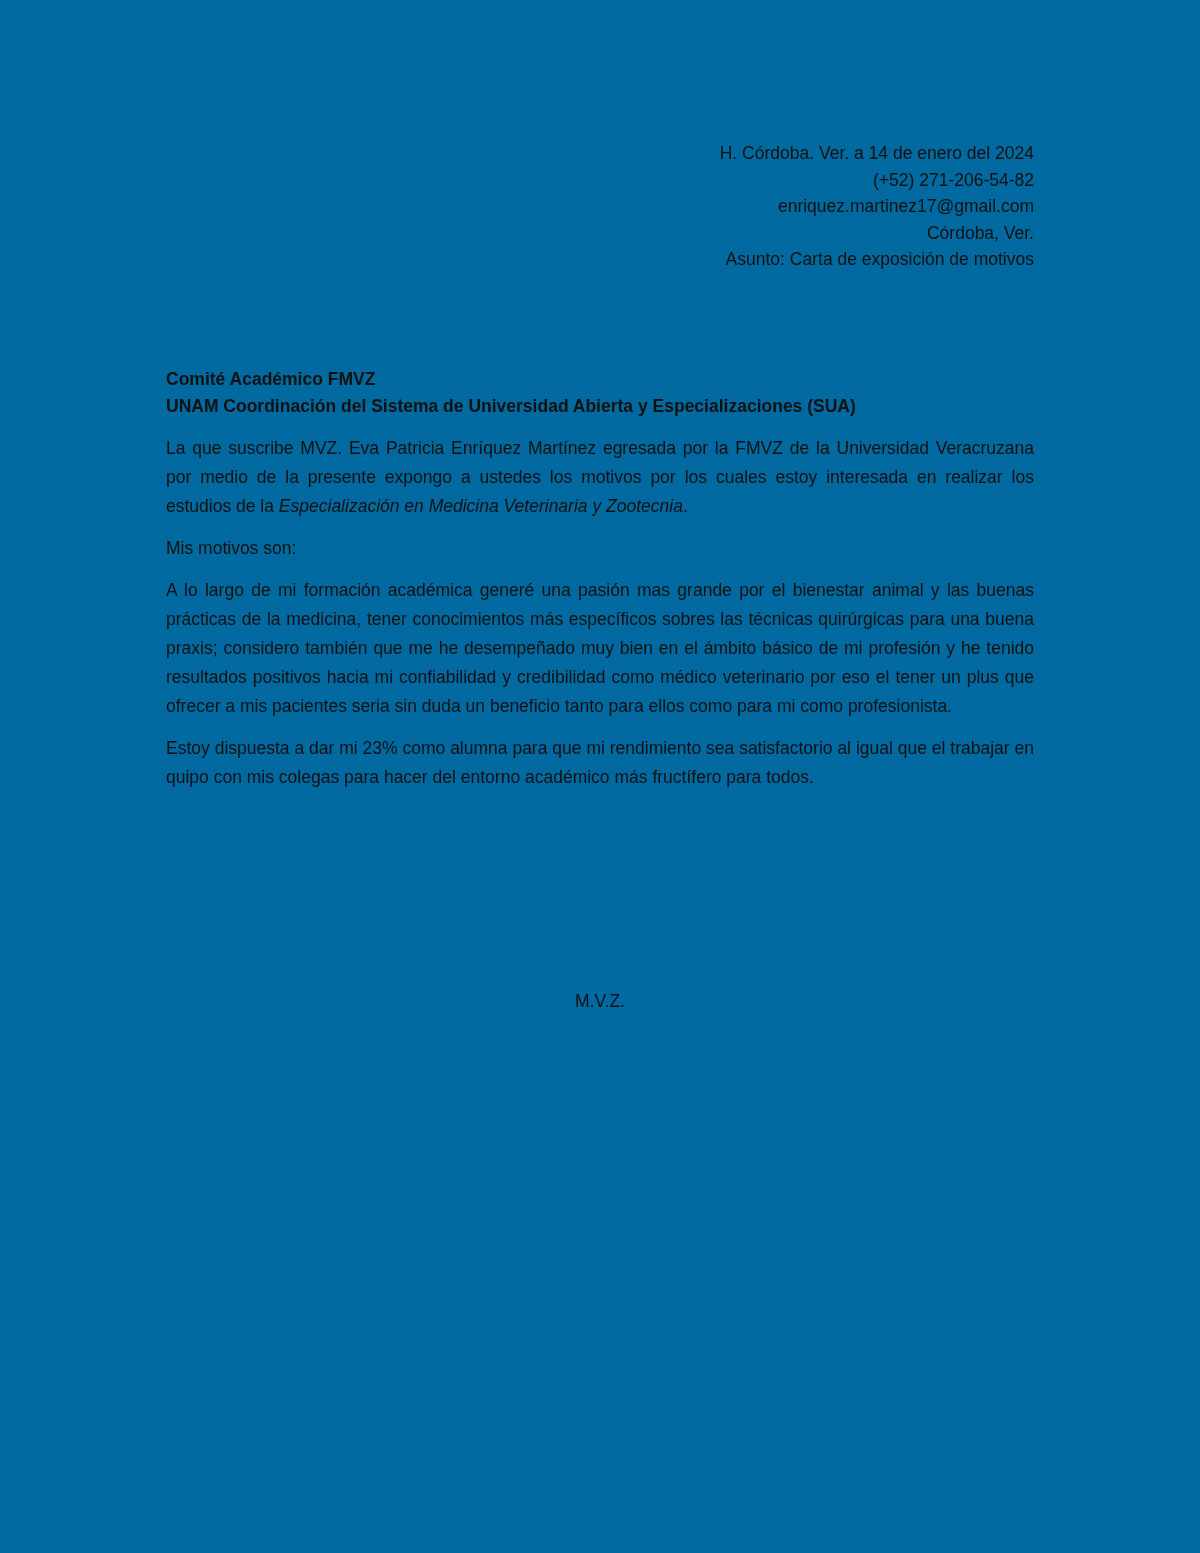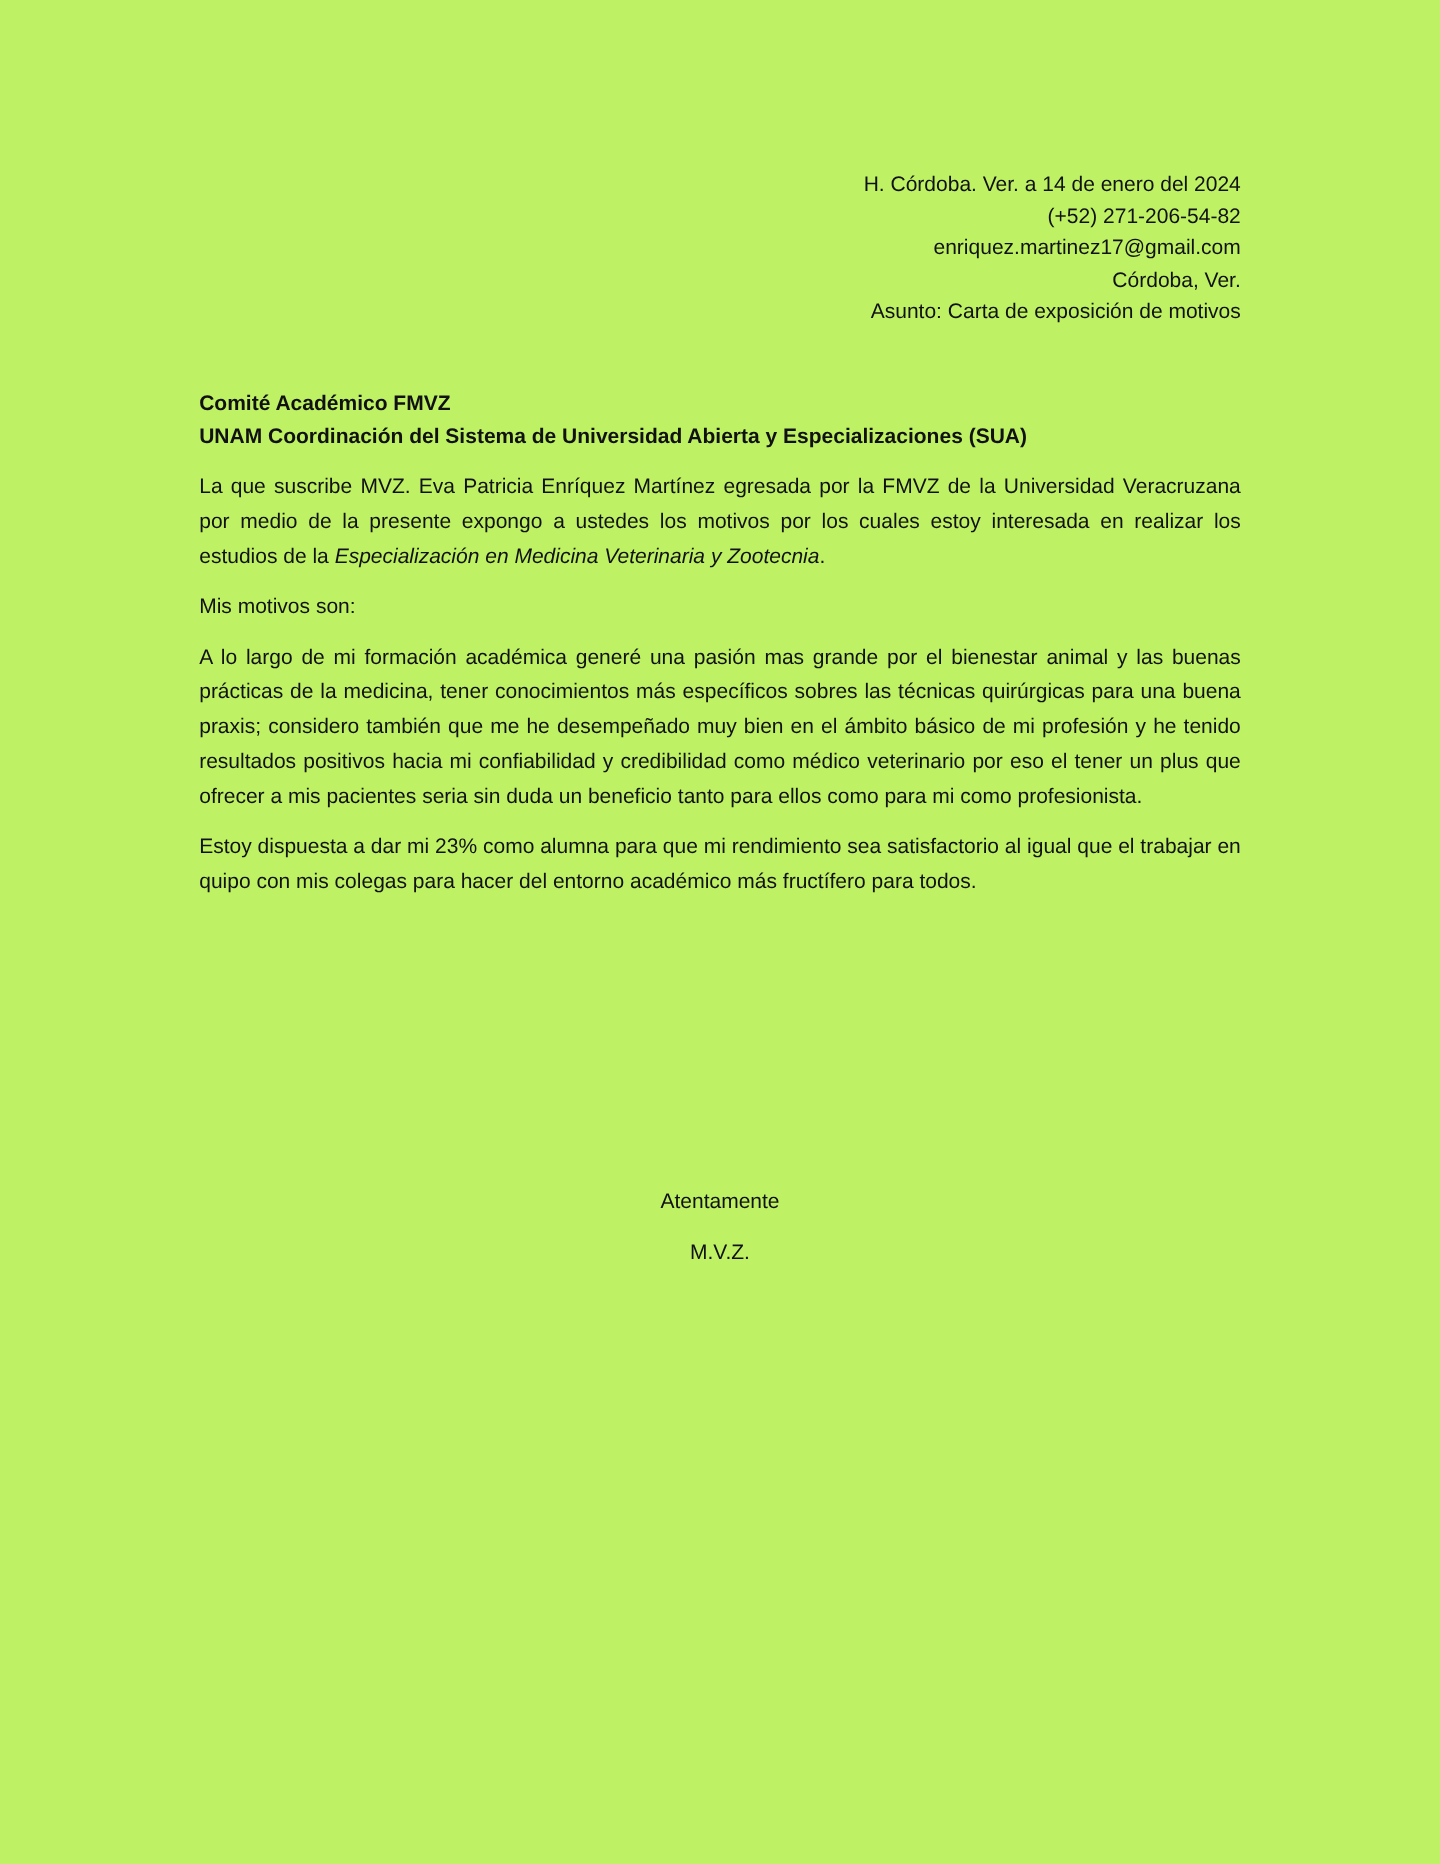--- a/index.html
+++ b/index.html
@@ -1,26 +1,26 @@
 <!DOCTYPE html>
 <html><head>
   <meta charset="utf-8">
   <style>
     html, body { margin: 0; padding: 0; background: #ffffff; }
     body { width: 1200px; height: 1553px; position: relative; overflow: hidden;
       font-family: "Liberation Sans", "DejaVu Sans", sans-serif; color: #111; }
-    .page { position: absolute; left: 0; top: 0; width: 1200px; height: 1553px; background: #bef264; }
+    .page { position: absolute; left: 0; top: 0; width: 1200px; height: 1553px; background: #0369a1; }
     .header-block { position: absolute; right: 166px; top: 140px; text-align: right;
       font-size: 17.5px; line-height: 26.5px; }
     .header-block div { white-space: nowrap; }
     .b { font-weight: normal; }
     .content { position: absolute; left: 166px; width: 868px; top: 323px;
       font-size: 17.5px; line-height: 29px; }
     .content p { margin: 0 0 13px 0; text-align: justify; }
-    .addressee { margin-bottom: 14px; }
+    .addressee { margin-bottom: 14px; margin-top: 43px; }
     .addressee div { font-weight: bold; line-height: 27px; }
     .closing { position: absolute; left: 0; width: 1200px; top: 987px; text-align: center;
       font-size: 17.5px; }
     .closing div { height: 42px; line-height: 28px; }
     i { font-style: italic; }
   </style>
 </head>
 <body>
 
 <div class="page">
@@ -43,17 +43,16 @@
 
     <p>Mis motivos son:</p>
 
     <p>A lo largo de mi formación académica generé una pasión mas grande por el bienestar animal y las buenas prácticas de la medicina, tener conocimientos más específicos sobres las técnicas quirúrgicas para una buena praxis; considero también que me he desempeñado muy bien en el ámbito básico de mi profesión y he tenido resultados positivos hacia mi confiabilidad y credibilidad como médico veterinario por eso el tener un plus que ofrecer a mis pacientes seria sin duda un beneficio tanto para ellos como para mi como profesionista.</p>
 
     <p>Estoy dispuesta a dar mi 23% como alumna para que mi rendimiento sea satisfactorio al igual que el trabajar en quipo con mis colegas para hacer del entorno académico más fructífero para todos.</p>
 
   </div>
 
   <div class="closing">
-    <div>Atentamente</div>
     <div>M.V.Z.</div>
   </div>
 
 </div>
 
 </body></html>

